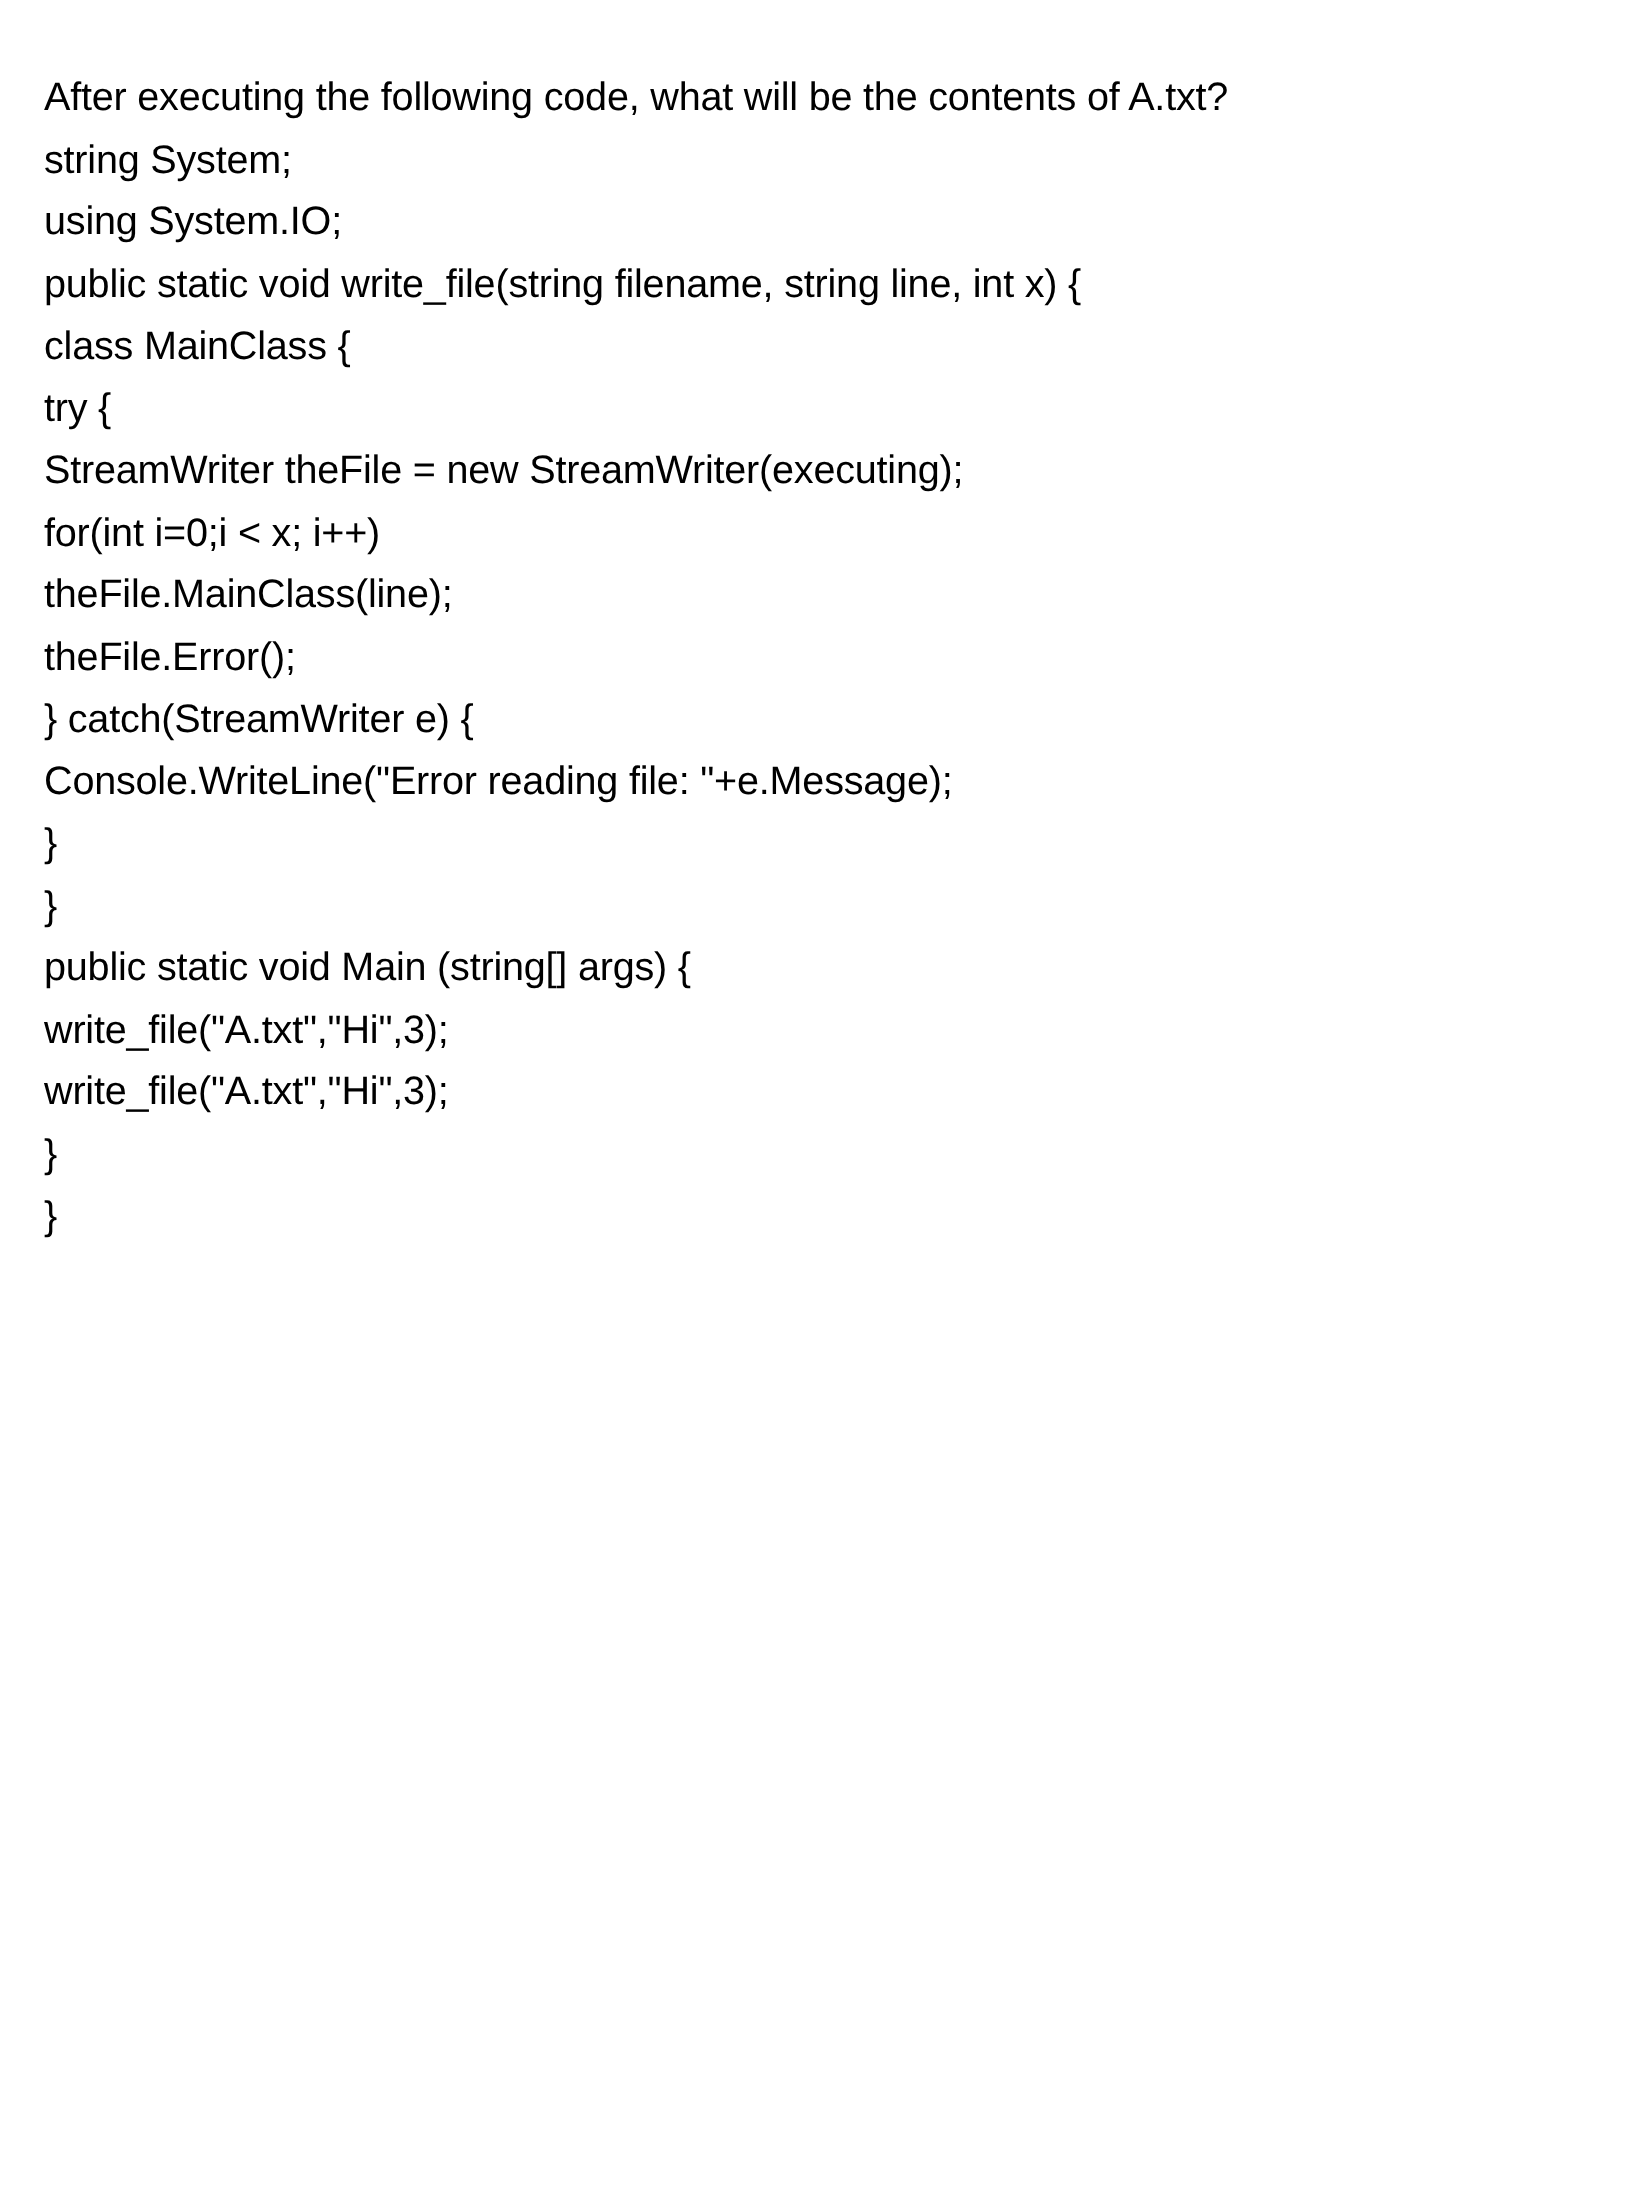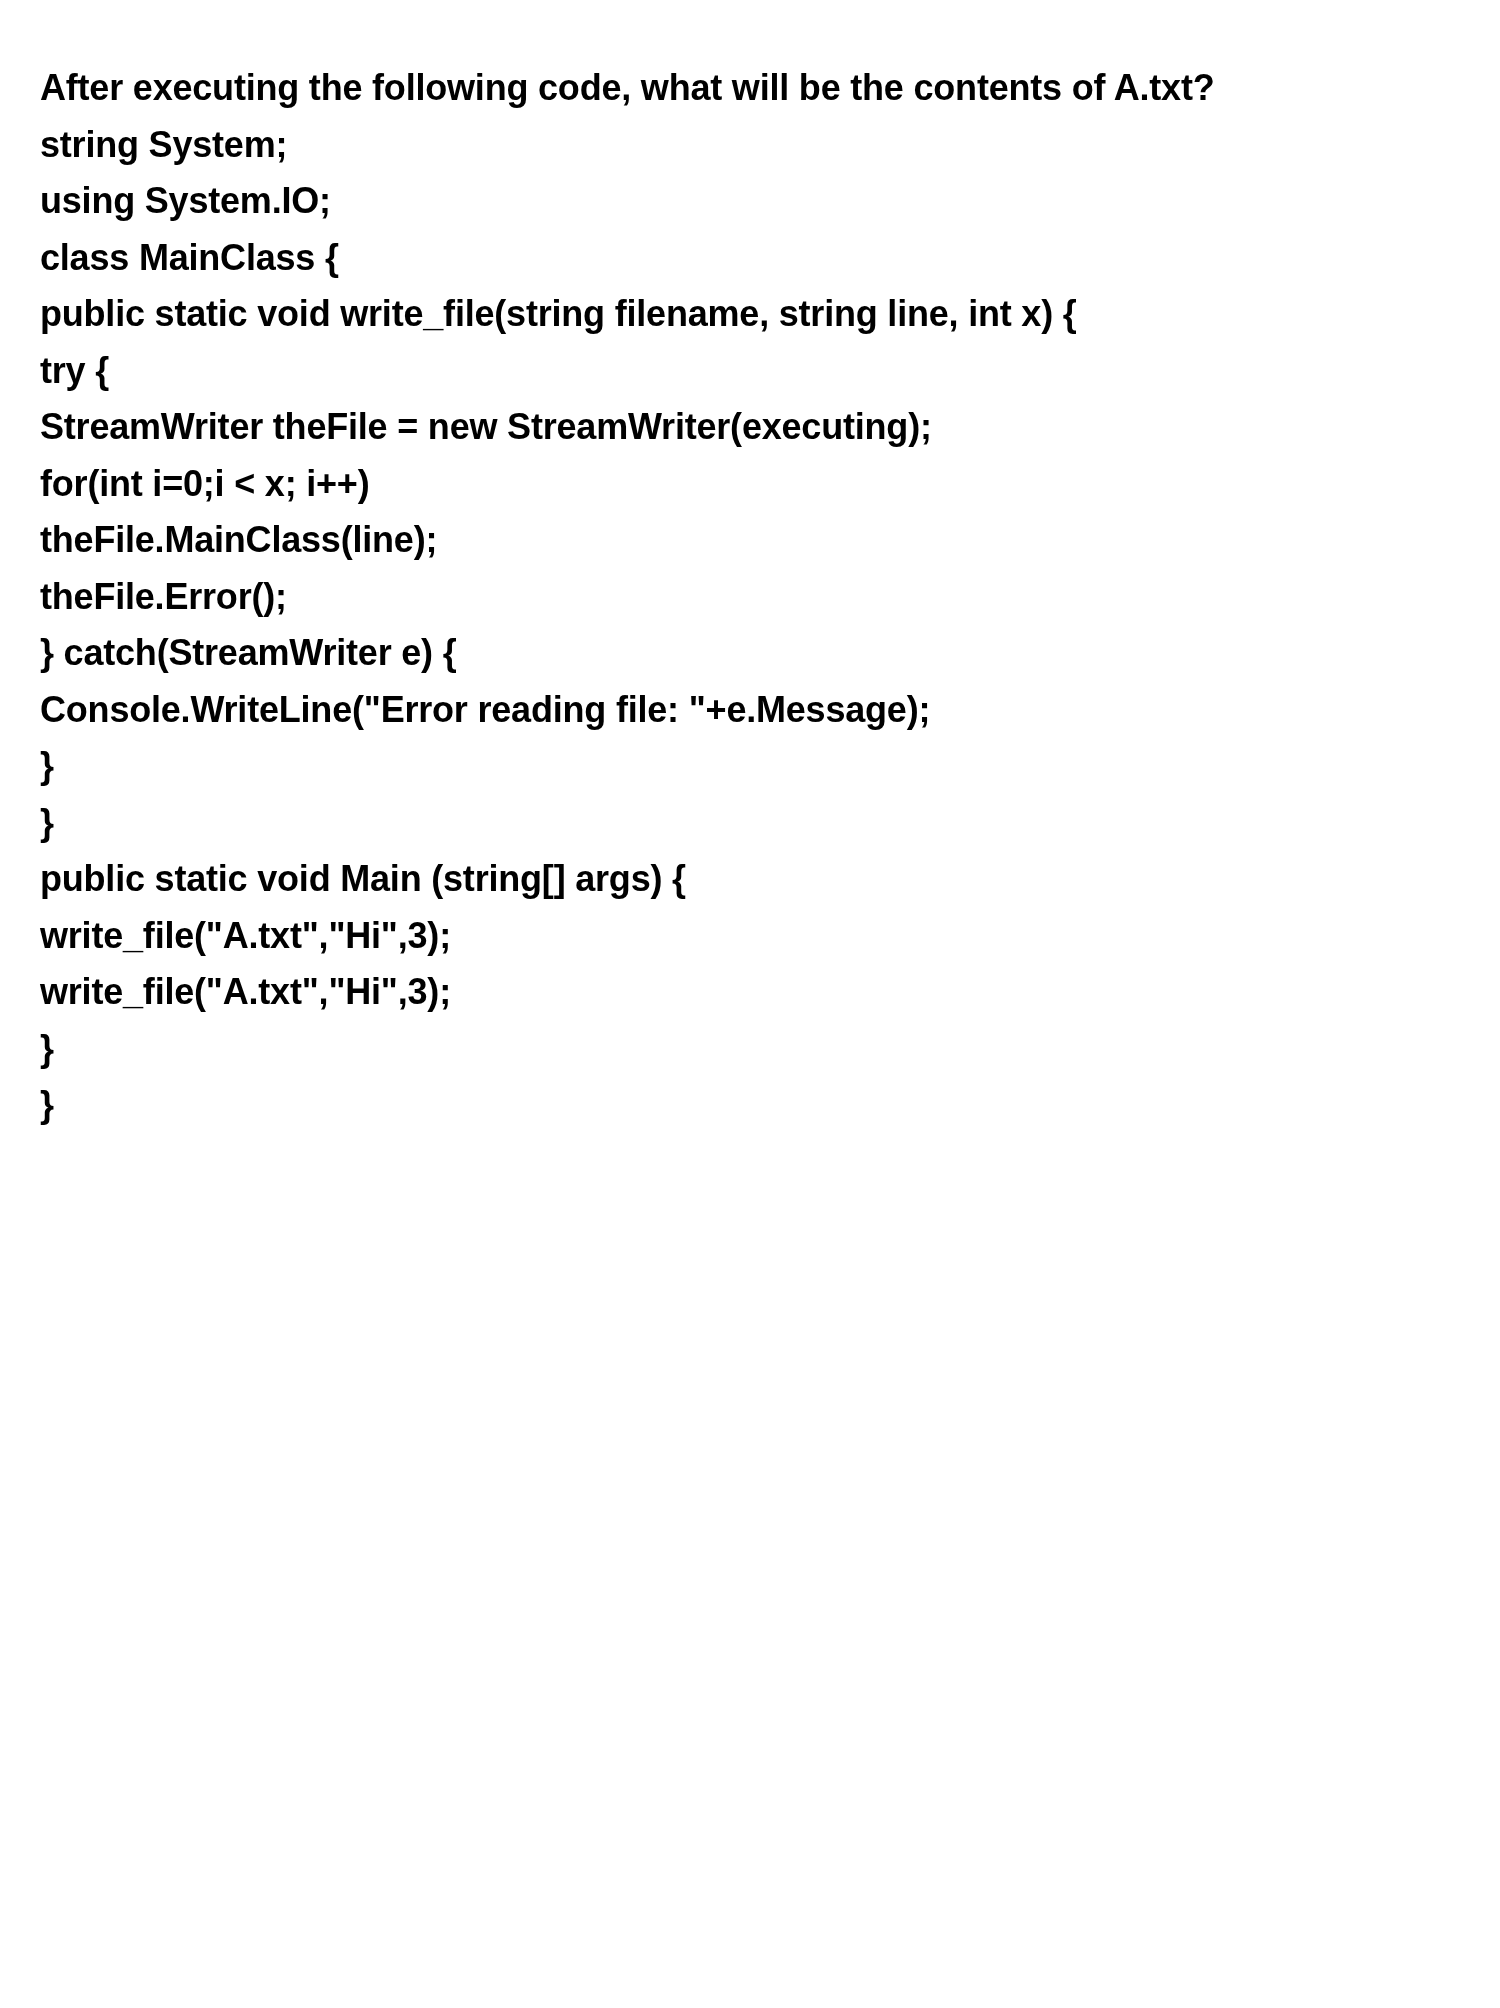--- a/index.html
+++ b/index.html
@@ -10,33 +10,33 @@
     body {
       background: #ffffff;
       font-family: -apple-system, BlinkMacSystemFont, "Segoe UI", Helvetica, Arial, sans-serif;
       padding: 60px 40px;
       width: 1500px;
     }
     .line {
       font-size: 36px;
       line-height: 1.57;
       color: #000000;
-      font-weight: 700;
+      font-weight: 400;
       letter-spacing: -0.2px;
     }
   </style>
 </head>
 <body>
 
 <div>
   <div class="line">After executing the following code, what will be the contents of A.txt?</div>
   <div class="line">string System;</div>
   <div class="line">using System.IO;</div>
+  <div class="line">public static void write_file(string filename, string line, int x) {</div>
   <div class="line">class MainClass {</div>
-  <div class="line">public static void write_file(string filename, string line, int x) {</div>
   <div class="line">try {</div>
   <div class="line">StreamWriter theFile = new StreamWriter(executing);</div>
   <div class="line">for(int i=0;i &lt; x; i++)</div>
   <div class="line">theFile.MainClass(line);</div>
   <div class="line">theFile.Error();</div>
   <div class="line">} catch(StreamWriter e) {</div>
   <div class="line">Console.WriteLine("Error reading file: "+e.Message);</div>
   <div class="line">}</div>
   <div class="line">}</div>
   <div class="line">public static void Main (string[] args) {</div>

